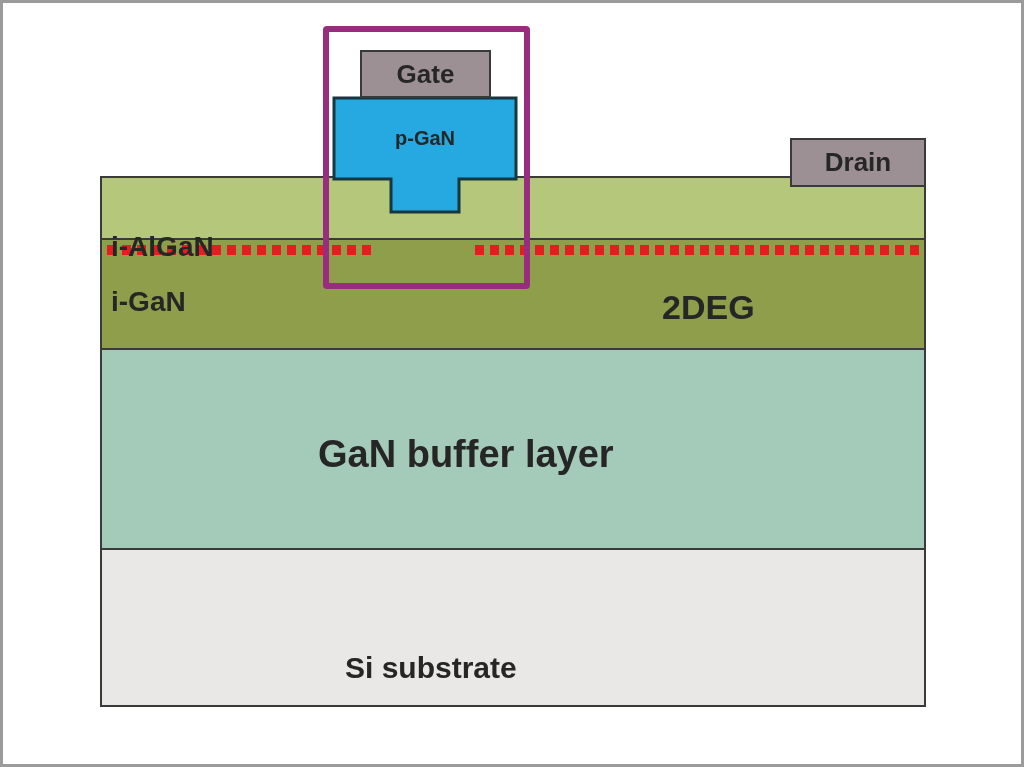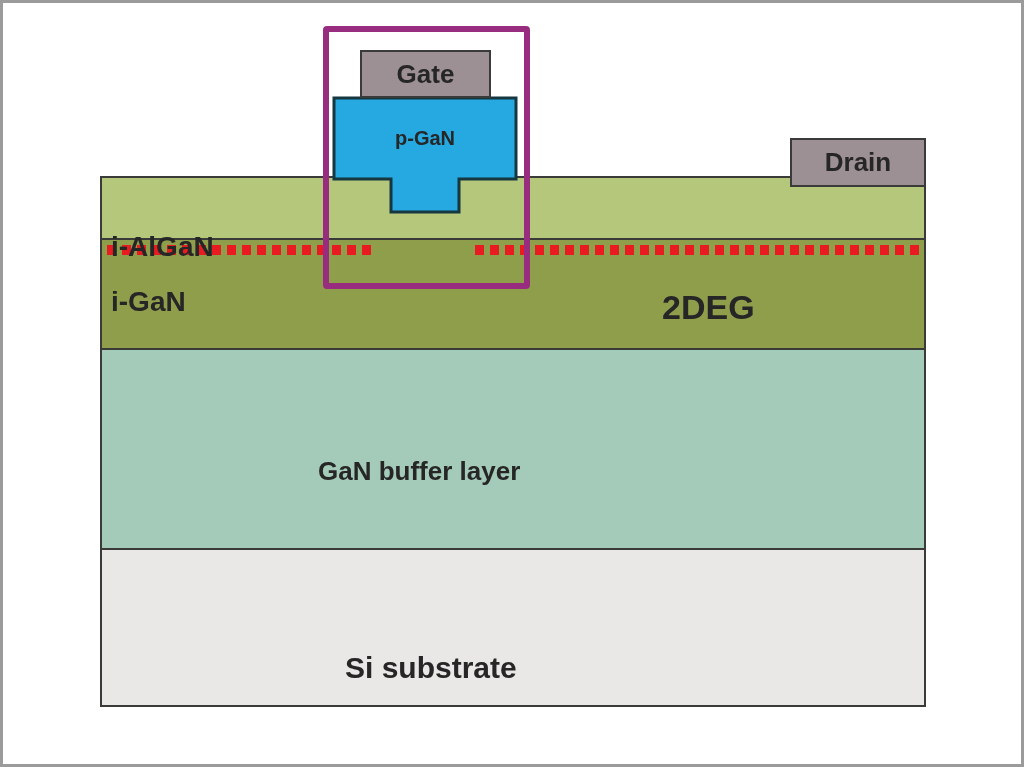--- a/index.html
+++ b/index.html
@@ -63,21 +63,21 @@
   .deg-dots-right{left:472px;top:242px;width:449px;}
 
   .lbl{
     z-index:6;
     font-weight:700;color:var(--label-text,#262626);
     white-space:nowrap;line-height:1.1;
   }
   .lbl-i-algan{left:108px;top:189px;font-size:28px;margin-top:40px;}
   .lbl-i-gan{left:108px;top:284px;font-size:28px;}
   .lbl-2deg{left:659px;top:286px;font-size:34px;}
-  .lbl-buffer{left:315px;top:454px;font-size:26px;text-align:right;}
+  .lbl-buffer{left:315px;top:431px;font-size:38px;text-align:right;}
   .lbl-si{left:342px;top:648px;font-size:30px;}
 </style>
 </head>
 <body>
 
 <div class="canvas">
 
   <div class="abs layer layer-i-algan"></div>
   <div class="abs layer layer-i-gan"></div>
   <div class="abs layer layer-gan-buffer"></div>

